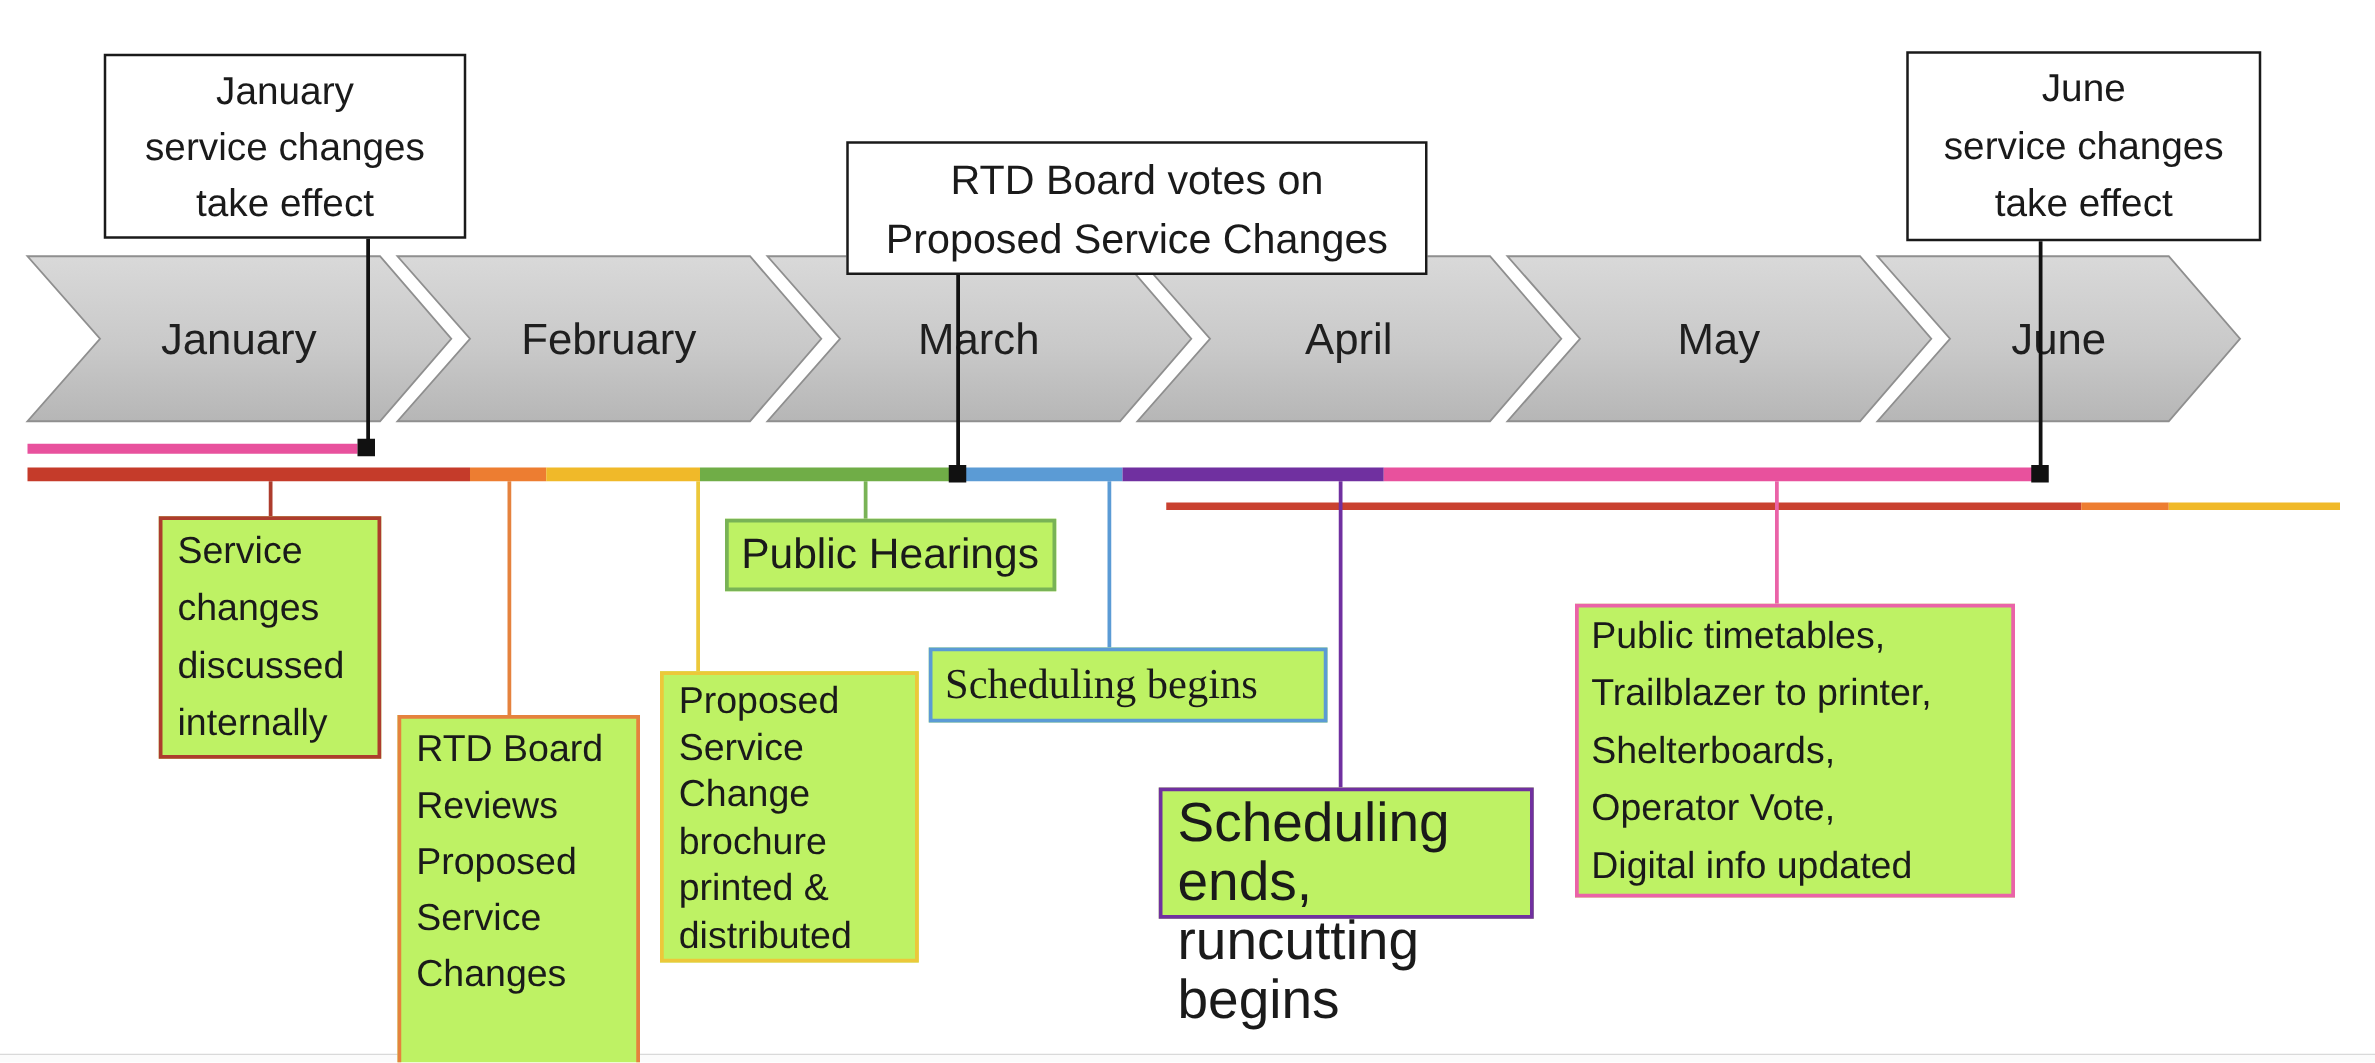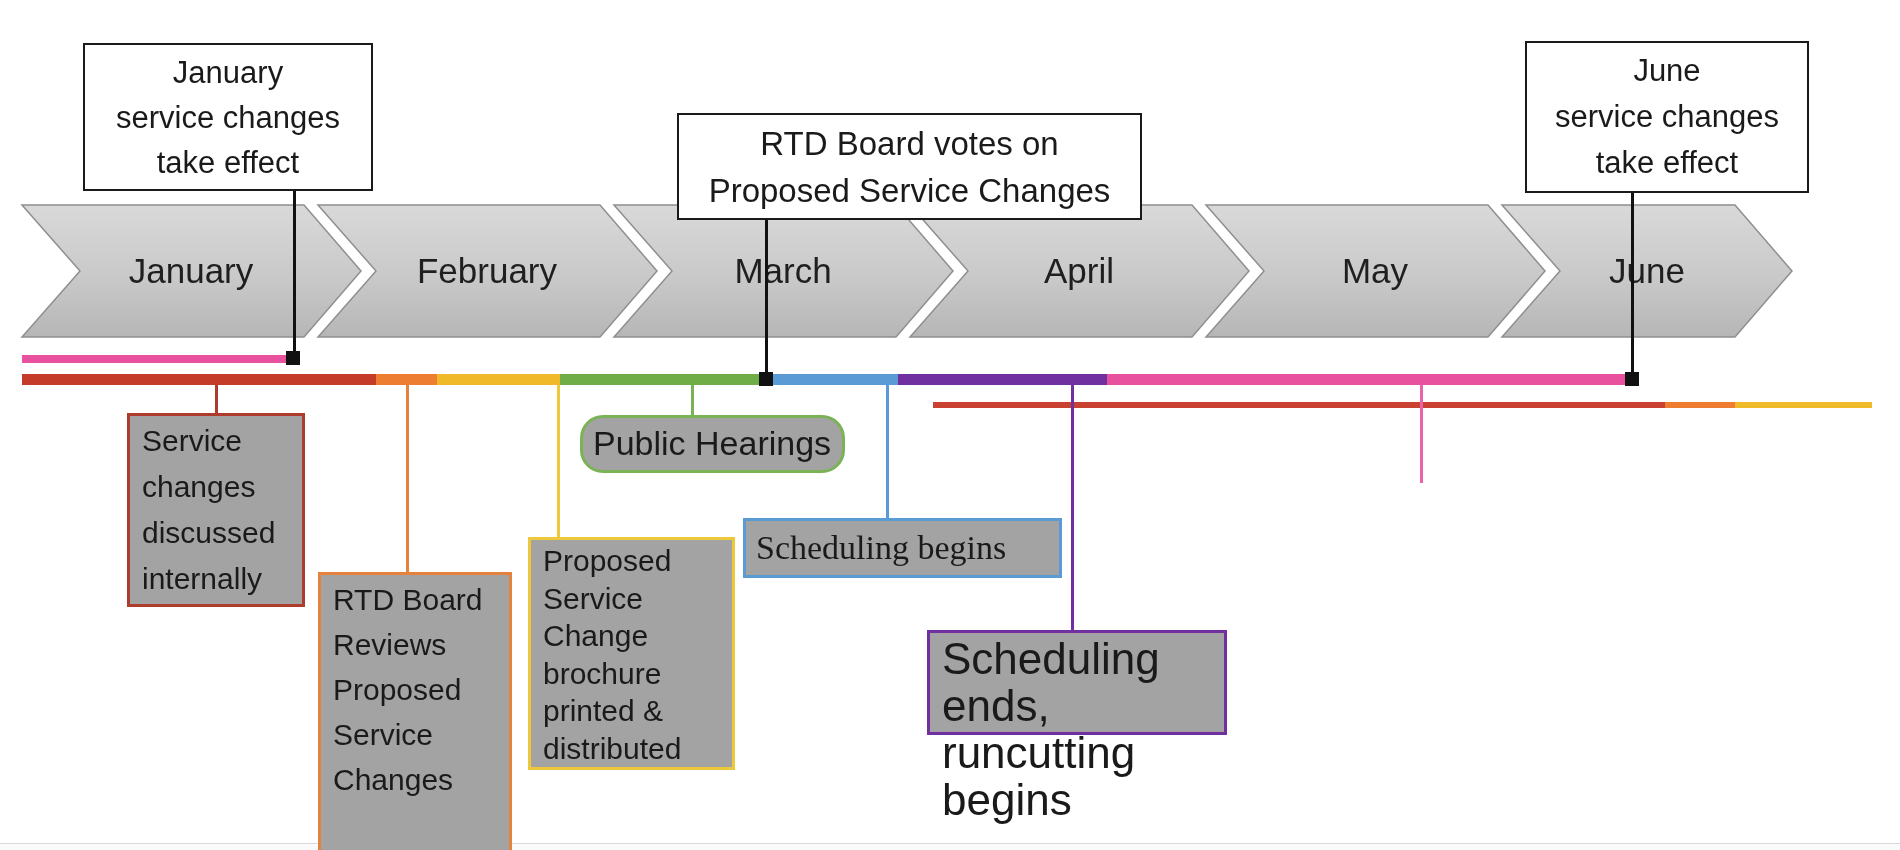--- a/index.html
+++ b/index.html
@@ -23,21 +23,21 @@
   .blk-line{position:absolute;width:3px;background:#111;z-index:4;}
   .marker{position:absolute;width:14px;height:14px;background:#111;z-index:5;}
   
   .bar-seg{position:absolute;height:11px;top:374px;z-index:2;}
   .pink-top-bar{position:absolute;left:22px;top:355px;width:264px;height:8px;z-index:2;}
   .sec-seg{position:absolute;height:6px;top:402px;z-index:2;}
   
   .c-line{position:absolute;width:3px;z-index:3;}
   
   .callout-bot{
-    position:absolute;background:#a3a3a3;border:3px solid;box-sizing:border-box;
+    position:absolute;background:#bef264;border:3px solid;box-sizing:border-box;
     white-space:pre-line;z-index:6;
   }
   .cb-1{left:127px;top:413px;width:178px;height:194px;font-size:30px;line-height:46px;padding:2px 12px;}
   .cb-2{left:318px;top:572px;width:194px;height:298px;font-size:30px;line-height:45px;padding:2px 12px;}
   .cb-3{left:528px;top:537px;width:207px;height:233px;font-size:30px;line-height:37.5px;padding:2px 12px;}
   .cb-4{left:580px;top:415px;width:265px;height:58px;font-size:34px;line-height:51px;padding:0 0 0 10px;}
   .cb-5{left:743px;top:518px;width:319px;height:60px;font-size:34px;line-height:53px;padding:0 0 0 10px;font-family:Liberation Serif, serif;}
   .cb-6{left:927px;top:630px;width:300px;height:105px;font-size:44px;line-height:47px;padding:2px 12px;}
   .cb-7{left:1260px;top:483px;width:352px;height:235px;font-size:30px;line-height:46px;padding:0 10px;}
   
@@ -129,20 +129,25 @@
 Reviews
 Proposed
 Service
 Changes</div>
   <div class="callout-bot cb-3" style="border-color: rgb(236, 200, 58);">Proposed
 Service
 Change
 brochure
 printed &amp;
 distributed</div>
-  <div class="callout-bot cb-4" style="border-color: rgb(121, 179, 86); border-radius: 23px;">Public Hearings</div>
+  <div class="callout-bot cb-4" style="border-color: rgb(121, 179, 86);">Public Hearings</div>
   <div class="callout-bot cb-5" style="border-color: rgb(91, 155, 213);">Scheduling begins</div>
   <div class="callout-bot cb-6" style="border-color: rgb(112, 48, 160);">Scheduling ends,
 runcutting begins</div>
+  <div class="callout-bot cb-7" style="border-color: rgb(234, 99, 168);">Public timetables,
+Trailblazer to printer,
+Shelterboards,
+Operator Vote,
+Digital info updated</div>
 
   <div class="bottom-strip"></div>
 
 </div>
 
 </body></html>

